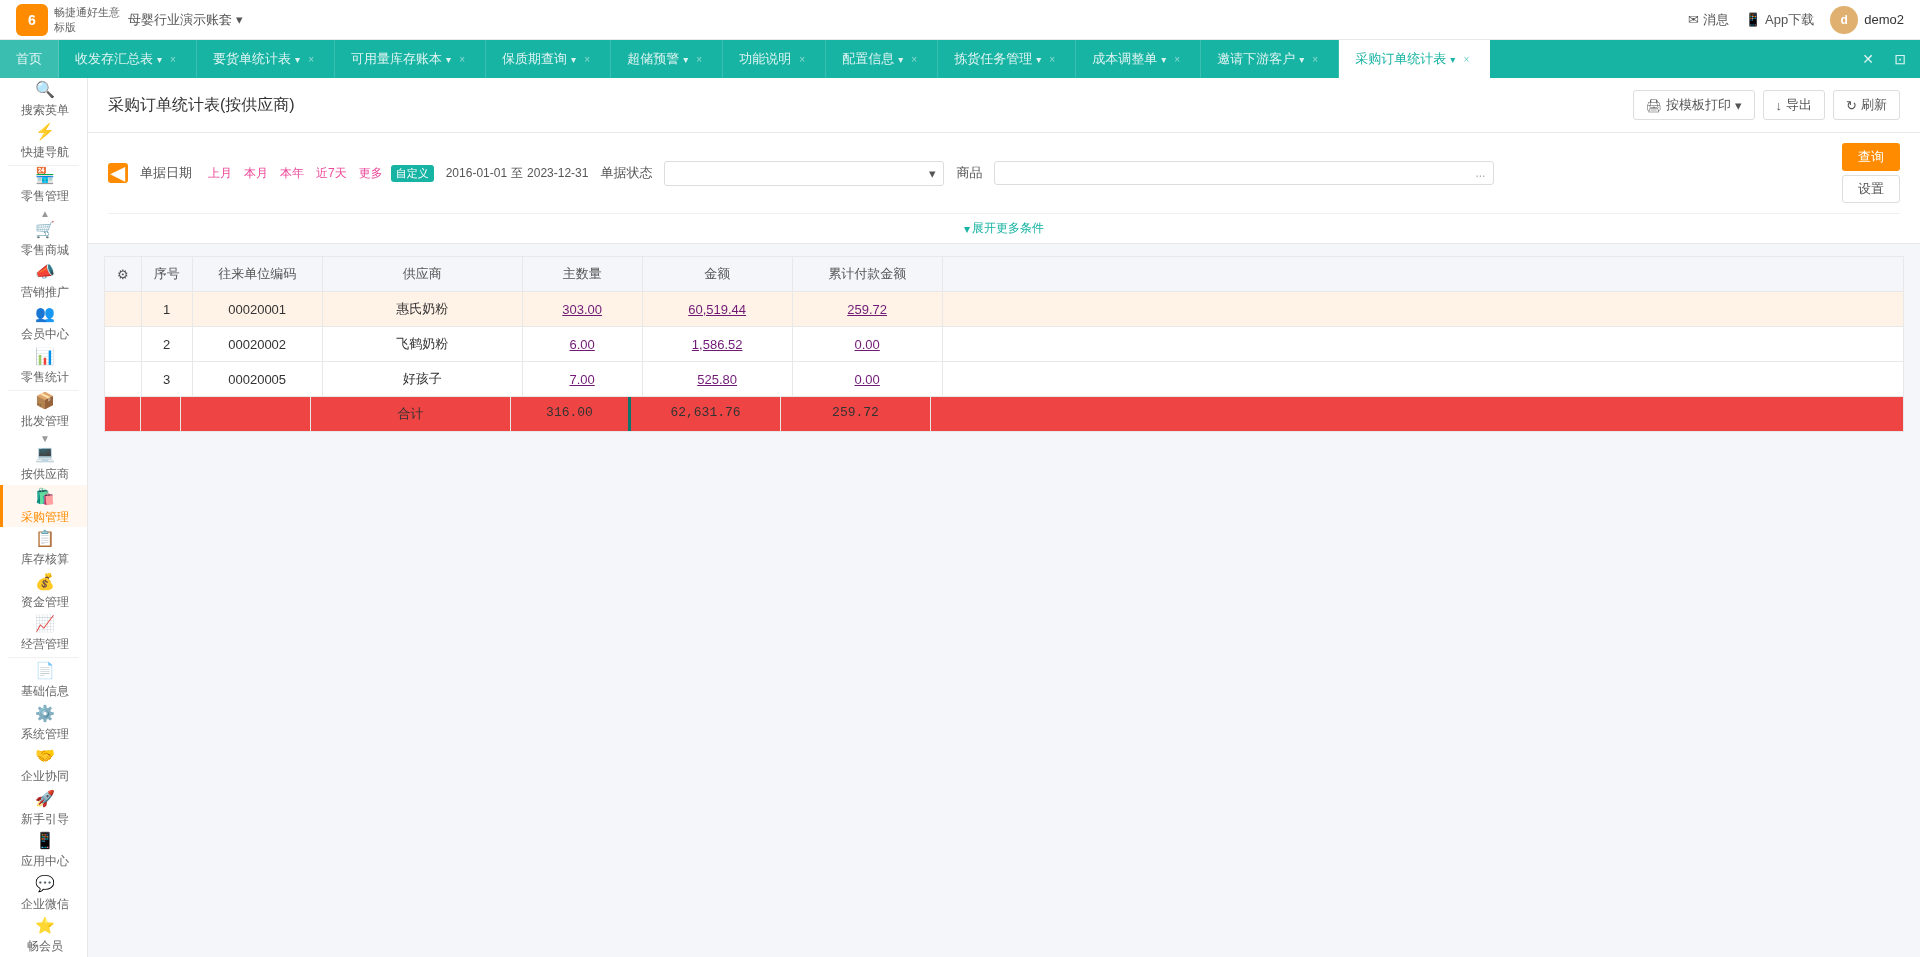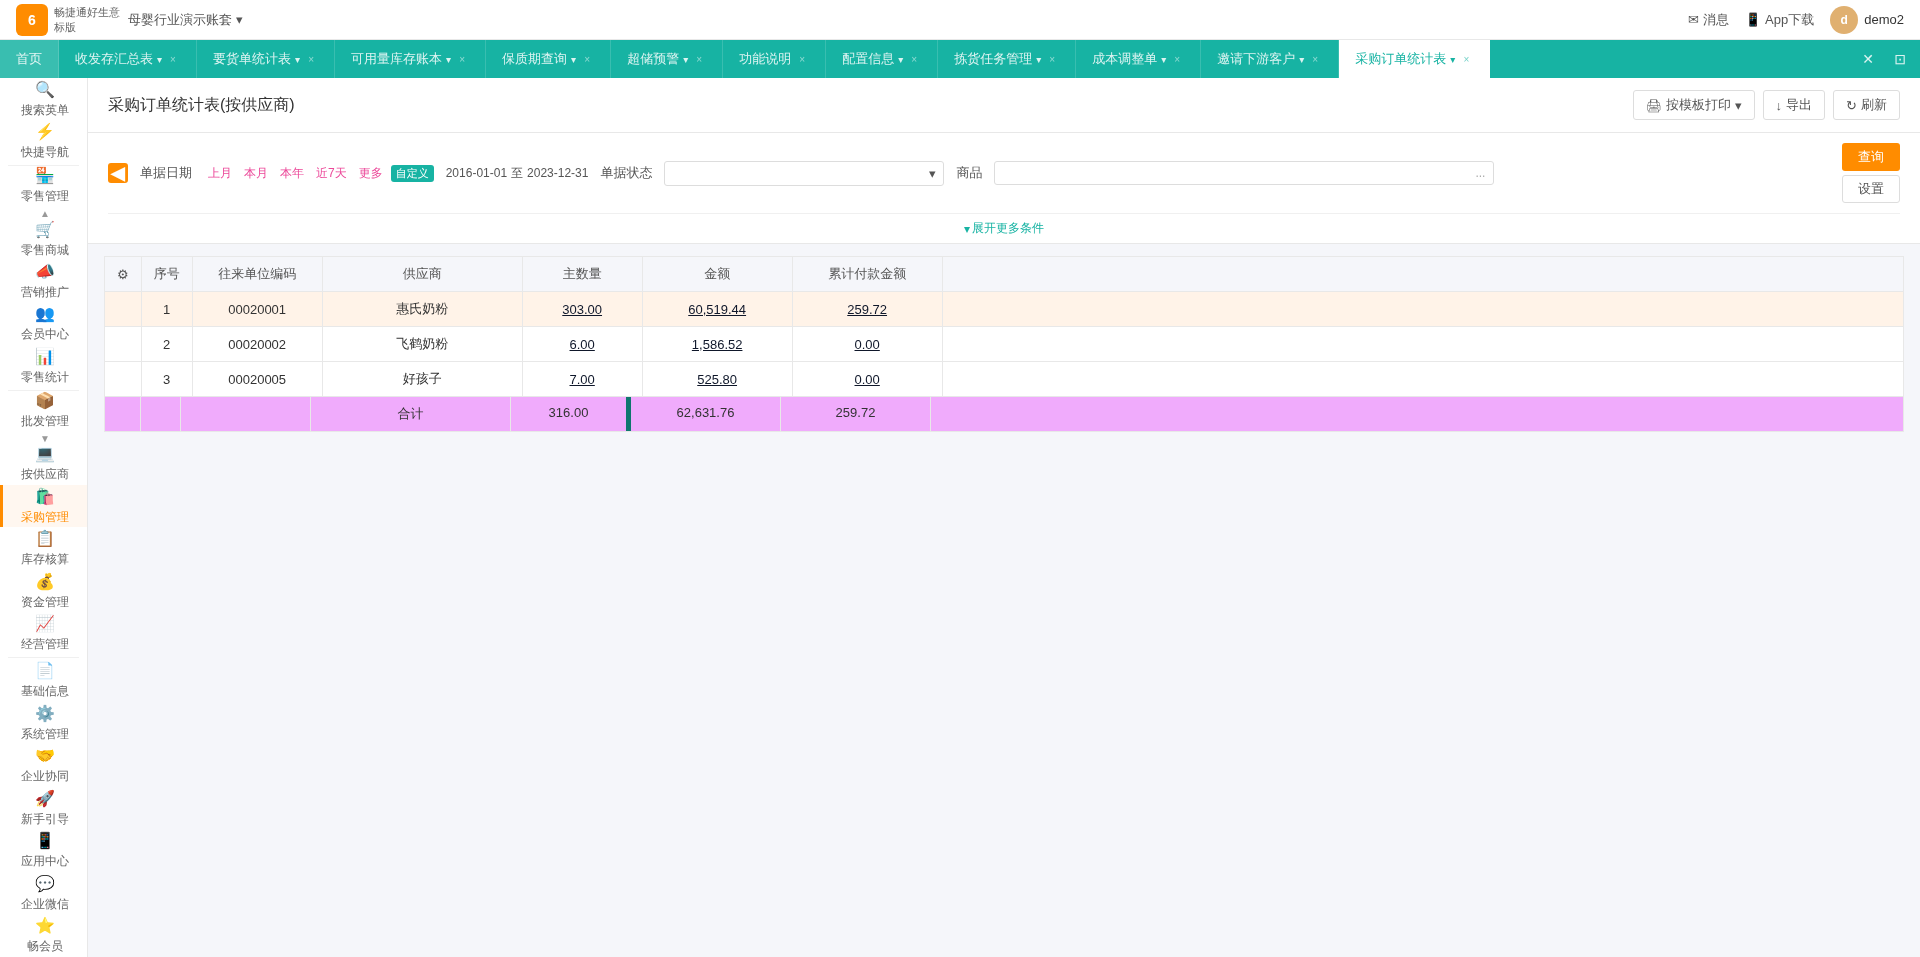--- a/index.html
+++ b/index.html
@@ -62,21 +62,21 @@
     .btn-query { background: #ff8c00; color: #fff; border: none; border-radius: 3px; padding: 5px 16px; font-size: 13px; cursor: pointer; }
     .btn-settings { background: #fff; color: #555; border: 1px solid #ddd; border-radius: 3px; padding: 4px 12px; font-size: 13px; cursor: pointer; }
 
     
     .table-container { flex: 1; overflow-y: auto; padding: 12px 16px; }
     .data-table { width: 100%; border-collapse: collapse; background: #fff; }
     .data-table thead th { background: #f5f6fa; border: 1px solid #e8e8e8; padding: 8px 12px; font-size: 13px; font-weight: 500; color: #555; text-align: center; white-space: nowrap; }
     .data-table tbody td { border: 1px solid #e8e8e8; padding: 8px 12px; font-size: 13px; color: #333; text-align: center; }
     .data-table tbody tr.selected { background: #fff3e8; }
     .data-table tbody tr:nth-child(odd).selected { background: #fff3e8; }
-    .link-text { color: #0f172a; text-decoration: underline; cursor: pointer; }
+    .link-text { color: #701a75; text-decoration: underline; cursor: pointer; }
     .col-check { width: 36px; }
     .col-no { width: 40px; }
     .col-code { width: 130px; }
     .col-supplier { width: 200px; }
     .col-qty { width: 120px; }
     .col-amount { width: 150px; }
     .col-paid { width: 150px; }
   </style>
 </head>
 <body>
@@ -379,28 +379,28 @@
             <td>00020005</td>
             <td>好孩子</td>
             <td><span class="link-text">7.00</span></td>
             <td><span class="link-text">525.80</span></td>
             <td><span class="link-text">0.00</span></td>
             <td></td>
           </tr>
         </tbody>
       </table>
 
-      <div style="display:flex;background:#f0abfc;border:1px solid #e8e8e8;border-top:none;font-size:13px;font-weight:500;">
+      <div style="display:flex;background:#ef4444;border:1px solid #e8e8e8;border-top:none;font-size:13px;font-weight:500;font-family:Liberation Mono, monospace;">
         <div style="width:36px;padding:8px 12px;border-right:1px solid #e8e8e8;"></div>
         <div style="width:40px;padding:8px 12px;border-right:1px solid #e8e8e8;"></div>
         <div style="width:130px;padding:8px 12px;border-right:1px solid #e8e8e8;"></div>
         <div style="width:200px;padding:8px 12px;border-right:1px solid #e8e8e8;text-align:center;">
           <span>合计</span>
         </div>
-        <div style="width:120px;padding:8px 12px;border-right:5px solid #0f766e;text-align:center;">
+        <div style="width:120px;padding:8px 12px;border-right:3px solid #0f766e;text-align:center;">
           <span>316.00</span>
         </div>
         <div style="width:150px;padding:8px 12px;border-right:1px solid #e8e8e8;text-align:center;">
           <span>62,631.76</span>
         </div>
         <div style="width:150px;padding:8px 12px;border-right:1px solid #e8e8e8;text-align:center;">
           <span>259.72</span>
         </div>
         <div style="flex:1;padding:8px 12px;"></div>
       </div>

